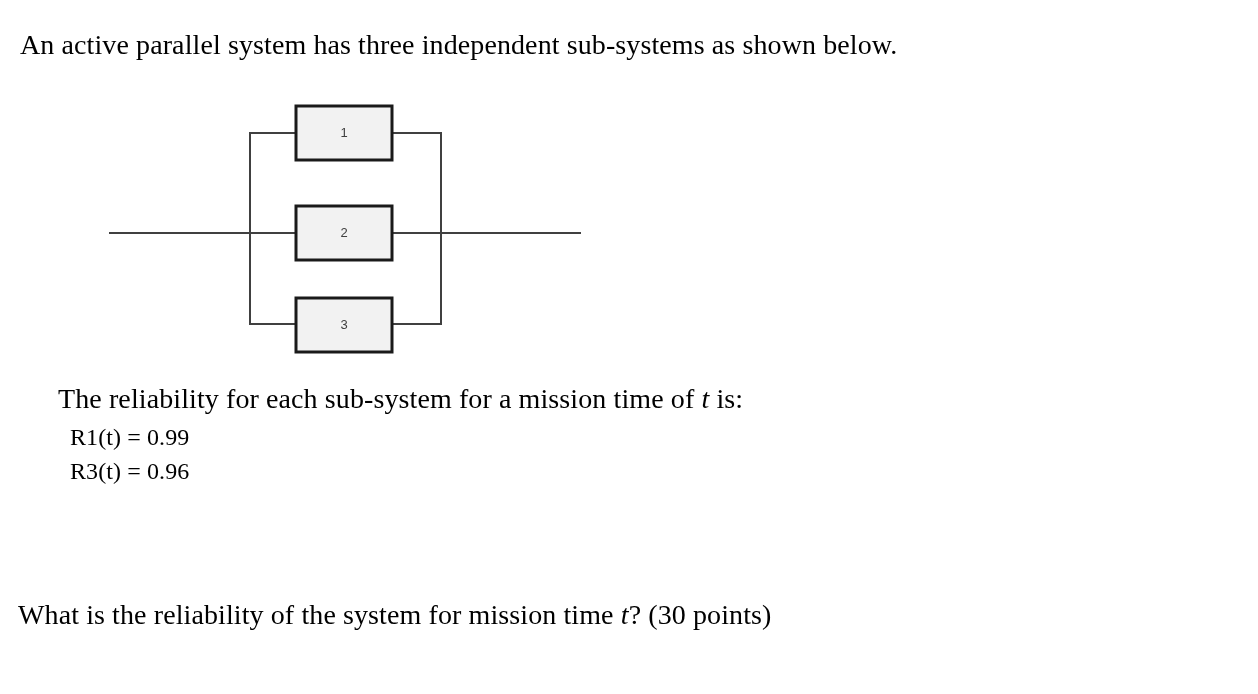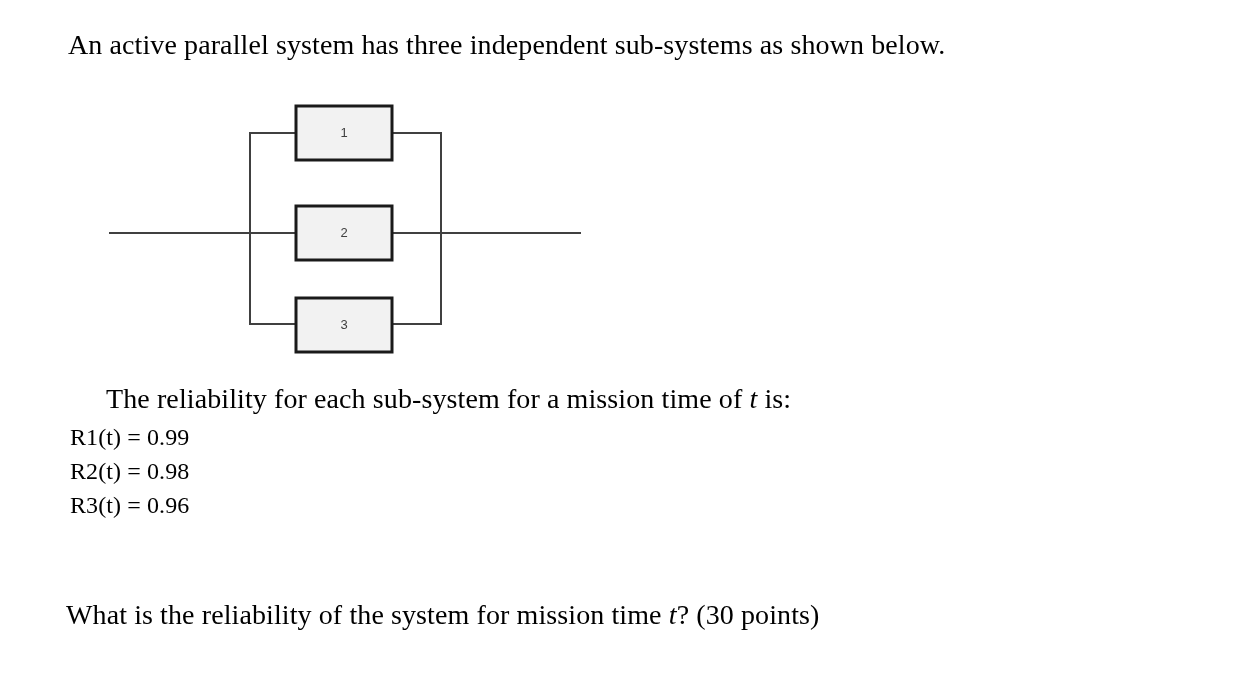--- a/index.html
+++ b/index.html
@@ -17,21 +17,20 @@
     -webkit-font-smoothing: antialiased;
   }
 
   
   .prompt-line {
     position: absolute;
     font-size: 28px;
     line-height: 34px;
     white-space: nowrap;
     letter-spacing: 0.1px;
-    margin-left: 48px;
   }
   #intro-line {
     left: 20px;
     top: 28px;
   }
   #reliability-intro {
     left: 58px;
     top: 382px;
   }
   #question-line {
@@ -124,17 +123,16 @@
       <rect class="rbd-box-rect" x="296" y="208" width="96" height="54"></rect>
       <text class="rbd-box-label" x="344" y="236">3</text>
     </g>
   </svg>
 </div>
 
 <div class="prompt-line" id="reliability-intro"><span>The reliability for each sub-system for a mission time of </span><span class="var-italic">t</span><span> is:</span></div>
 
 <div id="reliability-list">
   <div class="reliability-item">R1(t) = 0.99</div>
-  <div class="reliability-item">R2(t) = 0.98</div>
   <div class="reliability-item">R3(t) = 0.96</div>
 </div>
 
 <div class="prompt-line" id="question-line"><span>What is the reliability of the system for mission time </span><span class="var-italic">t</span><span>? (30 points)</span></div>
 
 </body></html>

